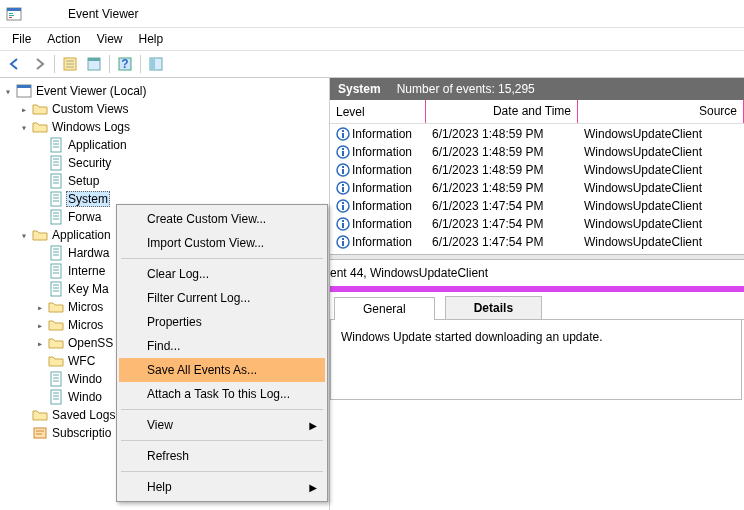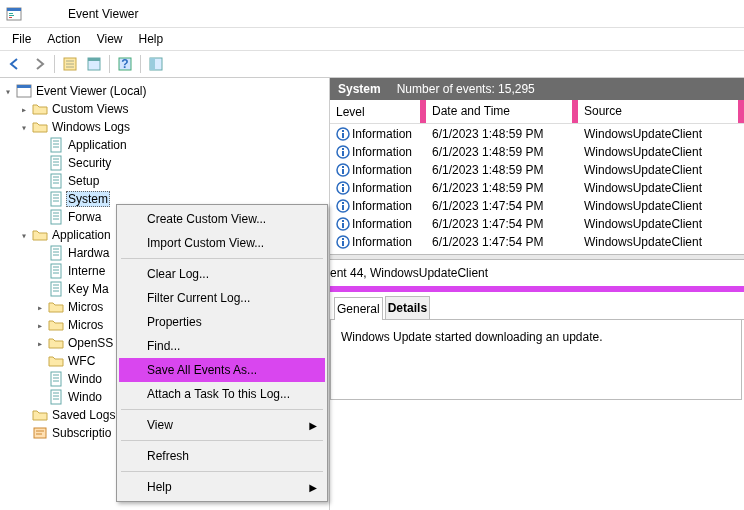--- a/index.html
+++ b/index.html
@@ -18,36 +18,36 @@
 .tree-node .exp { width: 12px; text-align: center; color: #666; font-size: 10px; font-family: monospace; }
 .tree-node .exp.none { visibility: hidden; }
 .tree-node .ticon { width: 16px; height: 16px; margin: 0 2px; flex-shrink: 0; }
 .tree-node.selected .label { background: #cce8ff; border: 1px dotted #666; padding: 0 1px; }
 .tree-node .label { padding: 0 2px; }
 .content { flex: 1; display: flex; flex-direction: column; }
 .content-header { background: #6c6c6c; color: #fff; height: 22px; display: flex; align-items: center; padding: 0 8px; gap: 16px; }
 .content-header .hname { font-weight: bold; }
 .grid { flex: 0 0 auto; }
 .grid-header { display: flex; height: 24px; border-bottom: 1px solid #ddd; }
-.grid-header div { padding: 4px 6px; border-right: 6px solid #ec4899; }
+.grid-header div { padding: 4px 6px; border-right: 1px solid #ec4899; text-align: right; }
 .grid-row { display: flex; height: 18px; align-items: flex-end; }
 .grid-row div { padding: 1px 6px; white-space: nowrap; }
 .col-level { width: 96px; display: flex; align-items: center; gap: 2px; }
 .col-date { width: 152px; }
 .col-source { flex: 1; }
 .info-icon { width: 14px; height: 14px; flex-shrink: 0; }
 .detail-sep { height: 6px; background: #e8e8e8; border-top: 1px solid #bbb; border-bottom: 1px solid #bbb; margin-top: 4px; }
 .detail-title { padding: 6px 0; border-bottom: 6px solid #d946ef; }
 .tabs { display: flex; padding: 4px 0 0 4px; border-bottom: 1px solid #bbb; }
-.tab { padding: 4px 2px; border: 1px solid #bbb; border-bottom: none; margin-right: 2px; background: #fff; position: relative; top: 1px; }
+.tab { padding: 4px 28px; border: 1px solid #bbb; border-bottom: none; margin-right: 10px; background: #fff; position: relative; top: 1px; }
 .tab.inactive { background: #f0f0f0; top: 0; font-weight: bold; }
 .detail-body { padding: 10px; border: 1px solid #bbb; border-top: none; margin: 0 2px 2px 0; min-height: 80px; background: #fff; }
 .context-menu { position: absolute; left: 116px; top: 204px; width: 212px; background: #f0f0f0; border: 1px solid #999; box-shadow: 2px 2px 4px rgba(0,0,0,.3); padding: 2px; }
 .context-menu .mitem { height: 24px; display: flex; align-items: center; padding: 0 24px 0 28px; cursor: default; position: relative; }
-.context-menu .mitem.highlighted { background: #d946ef; }
+.context-menu .mitem.highlighted { background: #fdba74; }
 .context-menu .msep { height: 1px; background: #ccc; margin: 3px 2px; }
 .context-menu .arrow { position: absolute; right: 8px; font-size: 10px; }
 svg { display: block; }
 </style>
 </head>
 <body>
 
 <div class="titlebar">
   <span class="icon">
     <svg viewBox="0 0 16 16">

